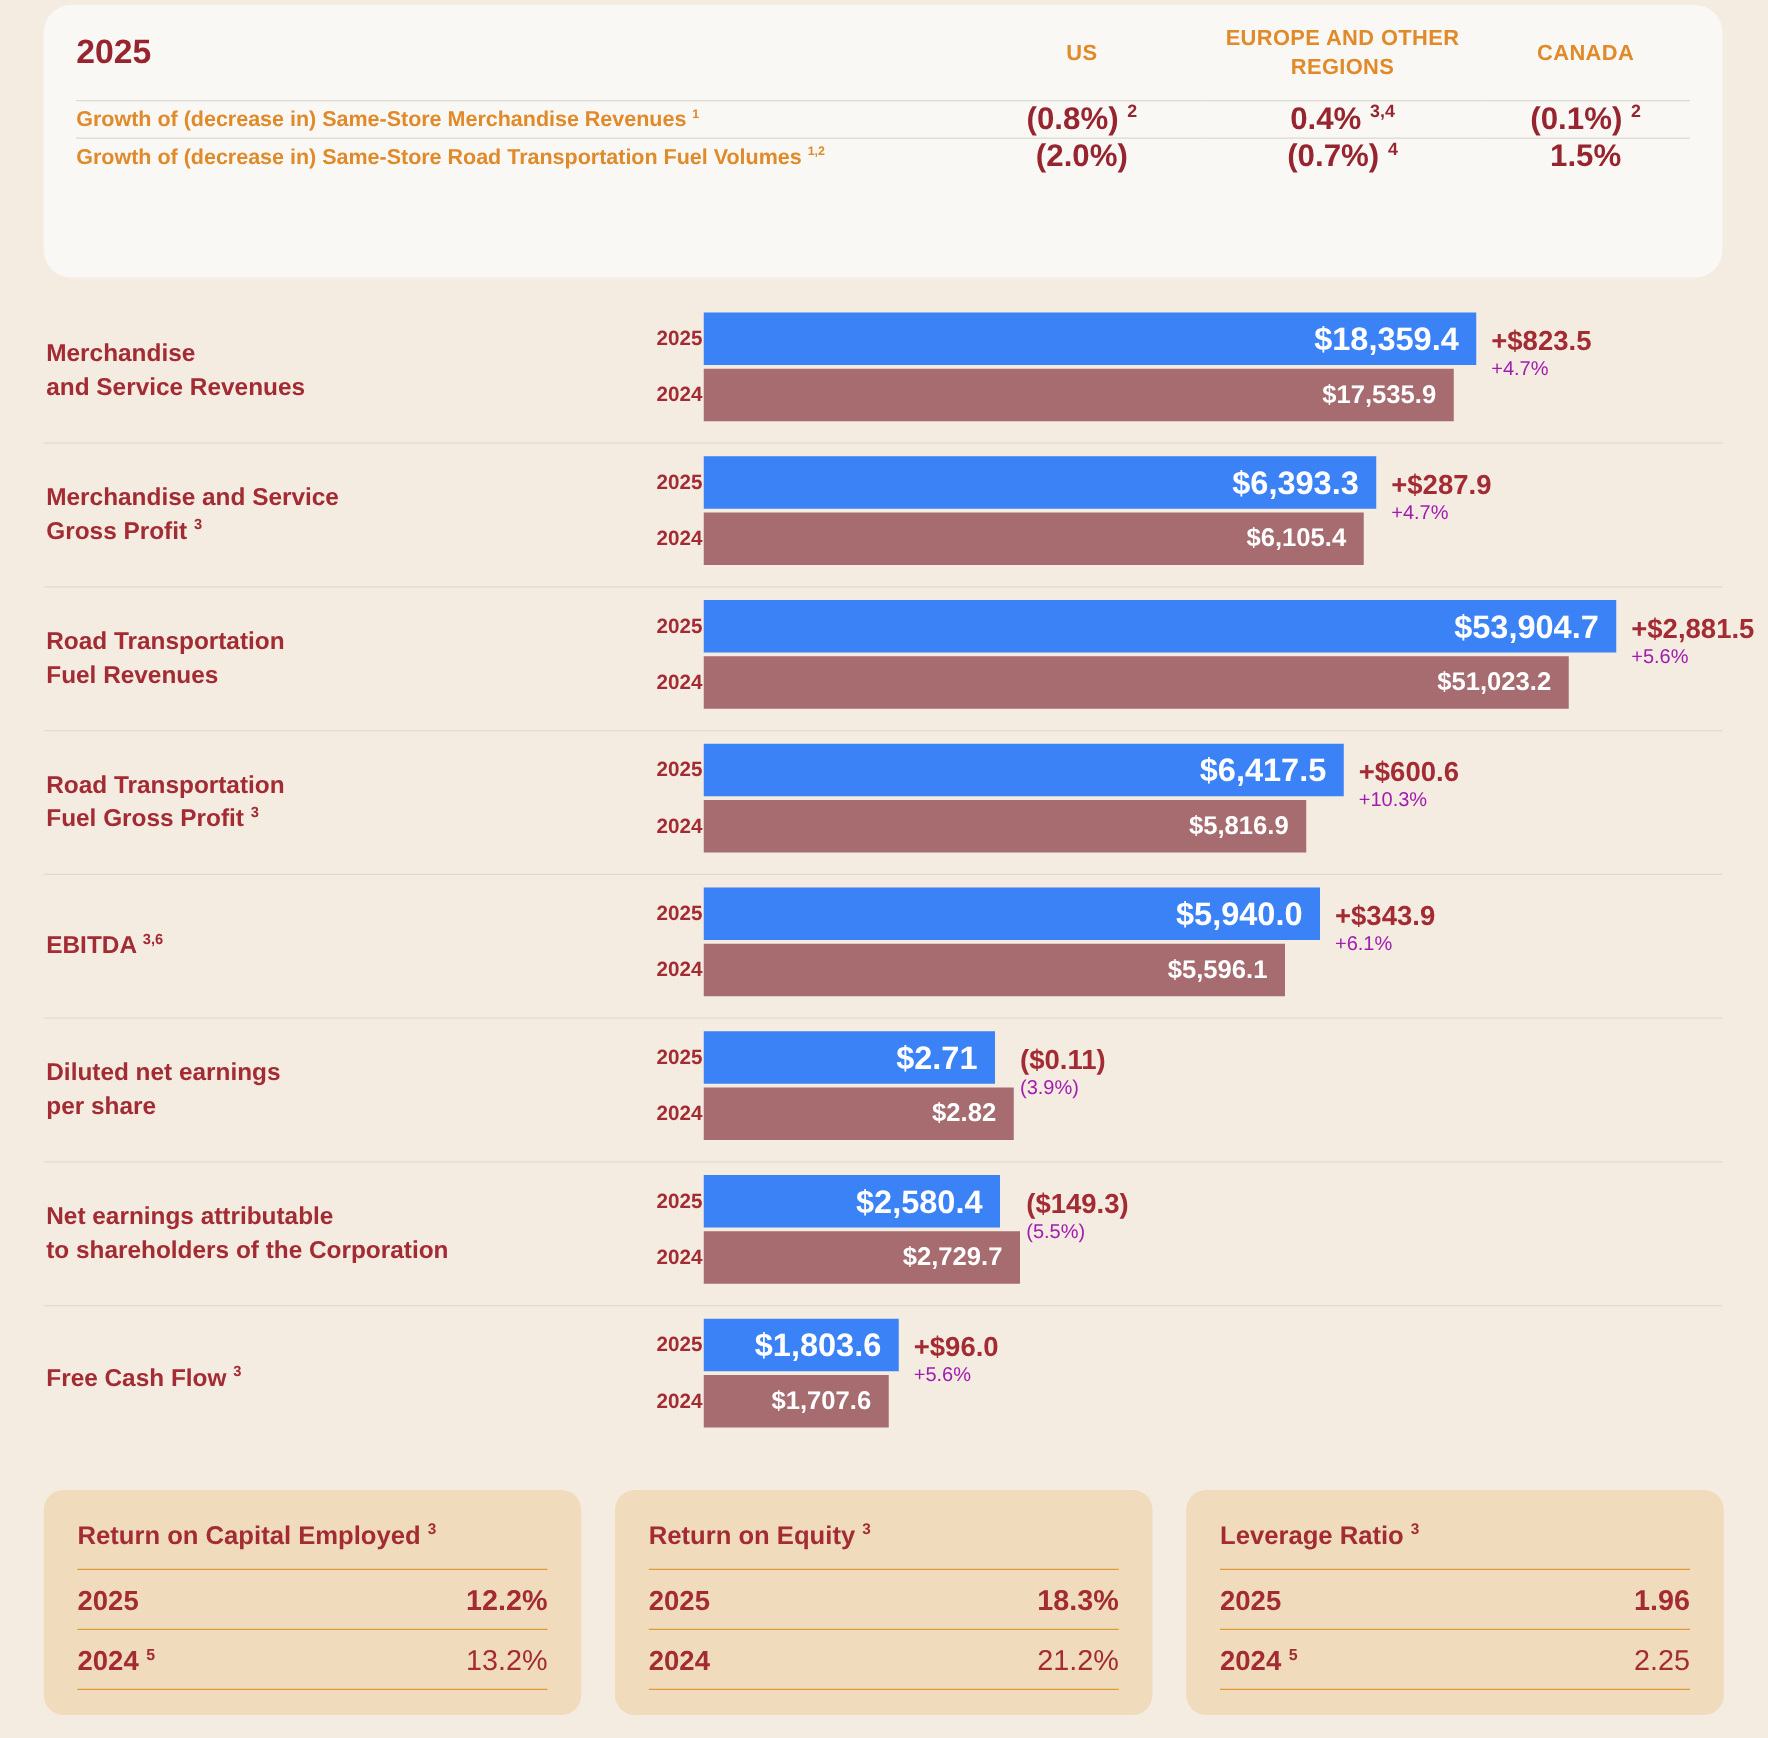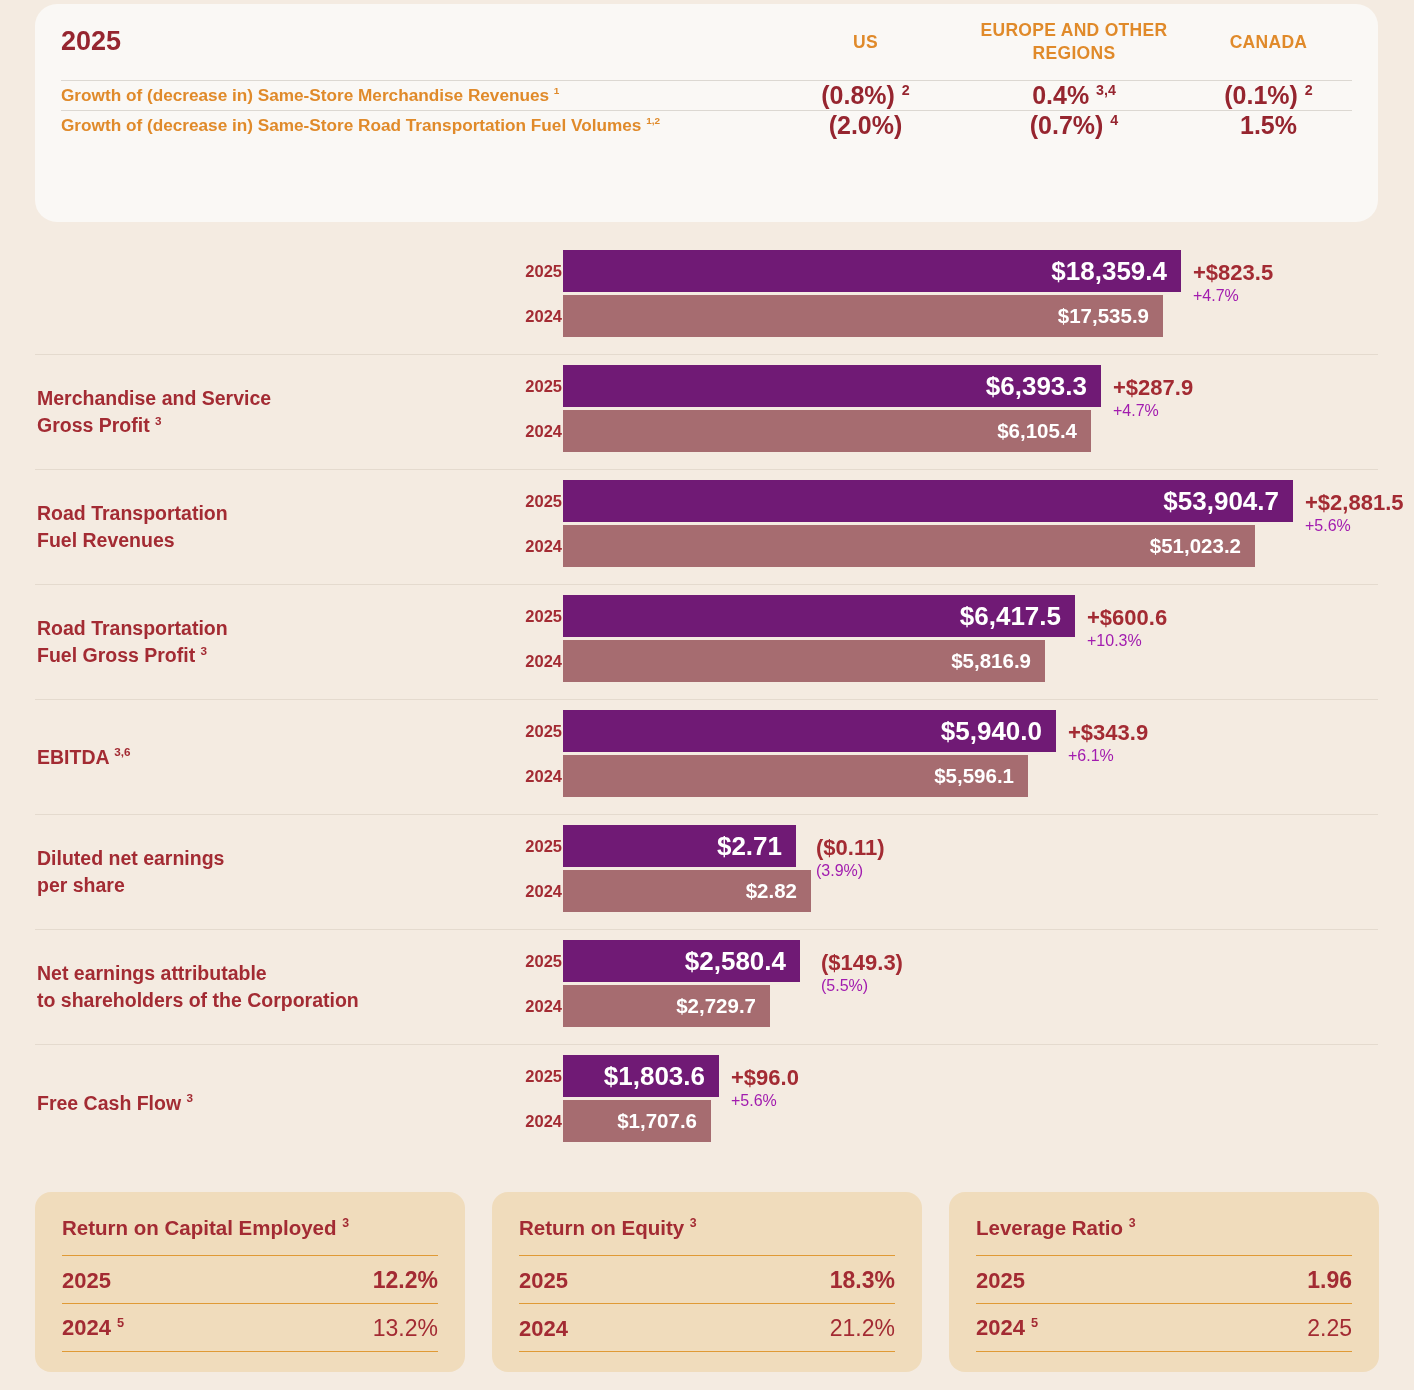--- a/index.html
+++ b/index.html
@@ -119,21 +119,21 @@
   .bar {
     position: absolute;
     left: 528px;
     top: 0;
     height: 42px;
     display: flex;
     align-items: center;
     justify-content: flex-end;
     padding-right: 14px;
   }
-  .bar.c25 { background: #701a75; }
+  .bar.c25 { background: #3b82f6; }
   .bar.c24 { background: #A66C70; }
 
   .bval {
     color: #FFFFFF;
     font-weight: bold;
     white-space: nowrap;
   }
   .bar.c25 .bval { font-size: 26px; }
   .bar.c24 .bval { font-size: 20.5px; }
 
@@ -226,20 +226,21 @@
           <td class="rval">(2.0%)</td>
           <td class="rval">(0.7%) <span class="sup">4</span></td>
           <td class="rval">1.5%</td>
         </tr>
       </tbody>
   </table>
 </div>
 
 <div class="bars" id="bars-container">
     <div class="bgroup">
+      <div class="bname">Merchandise<br>and Service Revenues</div>
       <div class="brow y25">
         <div class="byear">2025</div>
         <div class="bar c25" style="width:618px">
           <span class="bval">$18,359.4</span>
         </div>
         <div class="bdelta" style="left:1158px">
           <span class="d-abs">+$823.5</span>
           <span class="d-pct">+4.7%</span>
         </div>
       </div>
@@ -352,21 +353,21 @@
         <div class="bar c25" style="width:237px">
           <span class="bval">$2,580.4</span>
         </div>
         <div class="bdelta" style="left:786px">
           <span class="d-abs">($149.3)</span>
           <span class="d-pct">(5.5%)</span>
         </div>
       </div>
       <div class="brow y24">
         <div class="byear">2024</div>
-        <div class="bar c24" style="width:207px">
+        <div class="bar c24" style="width:253px">
           <span class="bval">$2,729.7</span>
         </div>
       </div>
     </div>
     <div class="bgroup last">
       <div class="bname">Free Cash Flow <span class="sup">3</span></div>
       <div class="brow y25">
         <div class="byear">2025</div>
         <div class="bar c25" style="width:156px">
           <span class="bval">$1,803.6</span>

